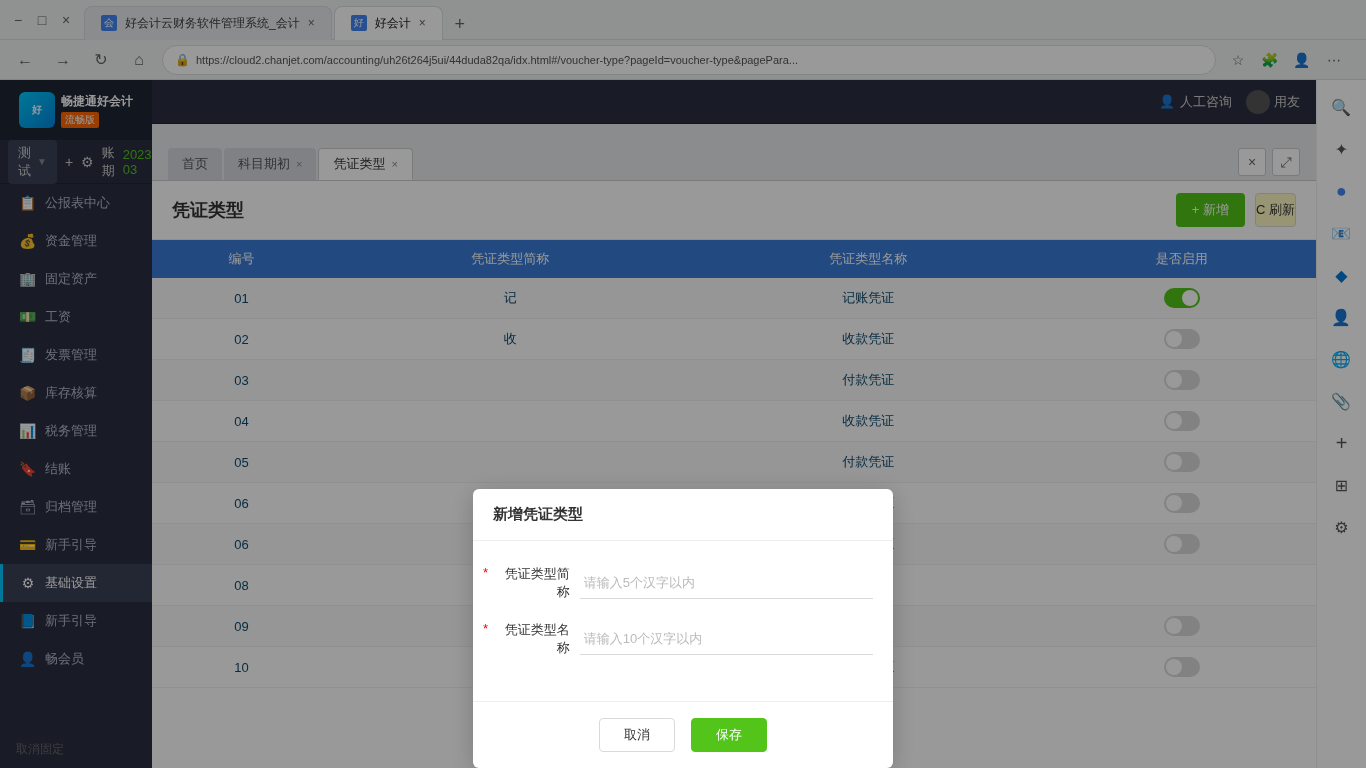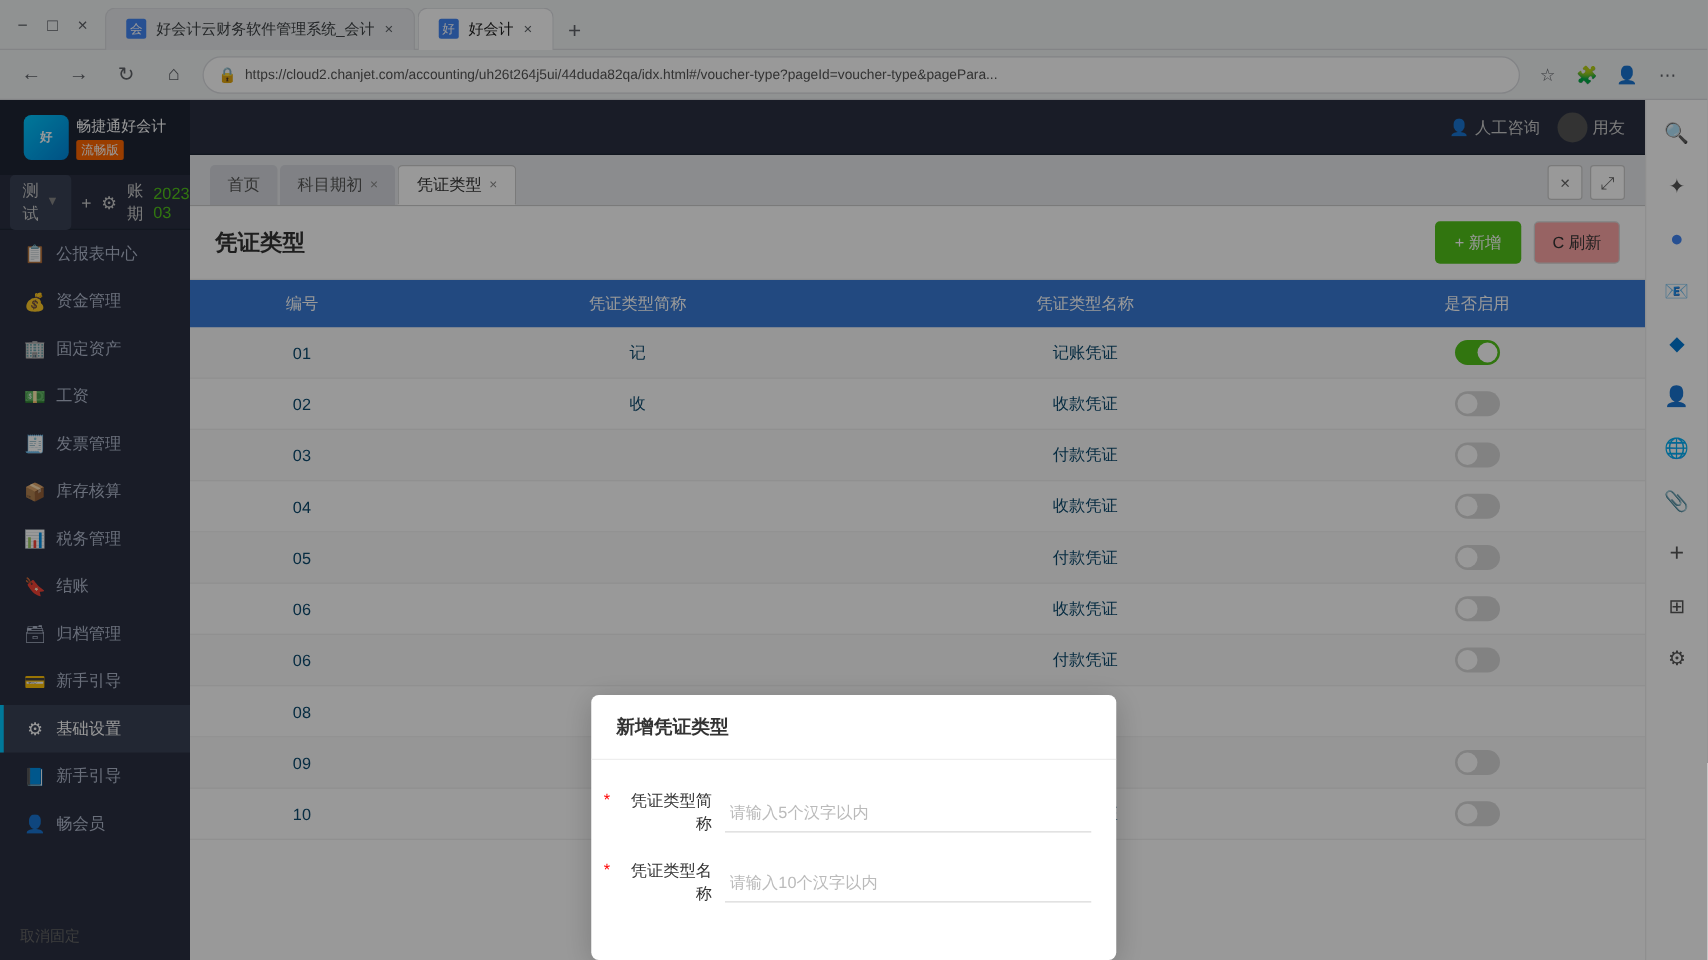--- a/index.html
+++ b/index.html
@@ -43,34 +43,34 @@
     .workspace-selector { display: flex; align-items: center; gap: 6px; color: #ccc; font-size: 13px; cursor: pointer; background: #3a4256; padding: 4px 10px; border-radius: 4px; }
     .workspace-arrow { font-size: 10px; color: #888; }
     .topbar-btn { width: 28px; height: 28px; display: flex; align-items: center; justify-content: center; color: #ccc; cursor: pointer; border-radius: 4px; font-size: 14px; }
     .period-info { display: flex; align-items: center; gap: 4px; color: #ccc; font-size: 13px; }
     .service-btn { display: flex; align-items: center; gap: 4px; color: #ccc; font-size: 13px; cursor: pointer; }
     .user-btn { display: flex; align-items: center; gap: 4px; color: #ccc; font-size: 13px; cursor: pointer; }
     .user-avatar { width: 24px; height: 24px; background: #555; border-radius: 50%; }
 
     
     .main-area { flex: 1; display: flex; flex-direction: column; background: #f5f5f5; }
-    .tabs-bar { height: 41px; background: #e8eaed; display: flex; align-items: flex-end; padding: 0 16px; gap: 2px; border-bottom: 1px solid #ccc; }
+    .tabs-bar { height: 57px; background: #e8eaed; display: flex; align-items: flex-end; padding: 0 16px; gap: 2px; border-bottom: 1px solid #ccc; }
     .content-tab { display: flex; align-items: center; padding: 0 14px; height: 32px; background: #d5d8de; border-radius: 4px 4px 0 0; font-size: 13px; color: #555; gap: 6px; cursor: pointer; }
     .content-tab.active { background: #fff; color: #333; border: 1px solid #ccc; border-bottom: 1px solid #fff; }
     .content-tab-close { font-size: 11px; color: #888; cursor: pointer; }
     .tab-expand-btn { margin-left: auto; display: flex; gap: 6px; }
     .expand-icon { width: 28px; height: 28px; display: flex; align-items: center; justify-content: center; color: #666; cursor: pointer; font-size: 14px; border: 1px solid #ccc; border-radius: 3px; background: #fff; margin-bottom: 4px; }
 
     
     .page-content { flex: 1; background: #fff; overflow: hidden; }
     .page-header { display: flex; align-items: center; justify-content: space-between; padding: 12px 20px; border-bottom: 1px solid #eee; }
     .page-title { font-size: 18px; font-weight: bold; color: #333; }
     .header-actions { display: flex; gap: 10px; }
     .btn-new { background: #52c41a; color: white; border: none; padding: 7px 16px; border-radius: 4px; cursor: pointer; font-size: 13px; display: flex; align-items: center; gap: 4px; }
-    .btn-refresh { background: #fca5a5; color: #333; border: 1px solid #d9d9d9; padding: 7px 14px; border-radius: 4px; cursor: pointer; font-size: 13px; display: flex; align-items: center; gap: 4px; }
+    .btn-refresh { background: #fef9c3; color: #333; border: 1px solid #d9d9d9; padding: 7px 0; border-radius: 4px; cursor: pointer; font-size: 13px; display: flex; align-items: center; gap: 4px; }
 
     
     .table-container { width: 100%; }
     .table-header { display: grid; grid-template-columns: 1fr 2fr 2fr 1.5fr; background: #3a7bd5; color: white; }
     .table-header .th { padding: 10px 16px; font-size: 13px; text-align: center; }
     .table-row { display: grid; grid-template-columns: 1fr 2fr 2fr 1.5fr; border-bottom: 1px solid #f0f0f0; }
     .table-row:nth-child(even) { background: #fafafa; }
     .table-cell { padding: 10px 16px; font-size: 13px; text-align: center; color: #0c4a6e; display: flex; align-items: center; justify-content: center; }
 
     
@@ -138,21 +138,21 @@
     <div class="browser-action-btn">⋯</div>
   </div>
 </div>
 
 <div class="app-container">
 
   <div class="sidebar">
     <div class="sidebar-logo">
       <div class="logo-icon">好</div>
       <div>
-        <div style="font-size:12px;font-weight:normal;color:#fff;">畅捷通好会计</div>
+        <div style="font-size:12px;font-weight:bold;color:#fff;">畅捷通好会计</div>
         <div style="font-size:10px;background:#ff6600;padding:1px 4px;border-radius:2px;color:white;display:inline-block;margin-top:2px;">流畅版</div>
       </div>
     </div>
 
     <div class="topbar" style="width:100%;height:44px;background:#2a3042;display:flex;align-items:center;padding:0 8px;gap:8px;">
       <div class="workspace-selector">
         <span>测试</span>
         <span class="workspace-arrow">▼</span>
       </div>
       <div class="topbar-btn">+</div>
@@ -412,14 +412,18 @@
         </div>
         <input class="underline-input" type="text" placeholder="请输入5个汉字以内" style="">
       </div>
       <div class="form-field">
         <div class="form-label required">
           <span>凭证类型名称</span>
         </div>
         <input class="underline-input" type="text" placeholder="请输入10个汉字以内" style="">
       </div>
     </div>
+    <div class="modal-footer">
+      <button class="btn-cancel">取消</button>
+      <button class="btn-save">保存</button>
+    </div>
   </div>
 </div>
 
 </body></html>

